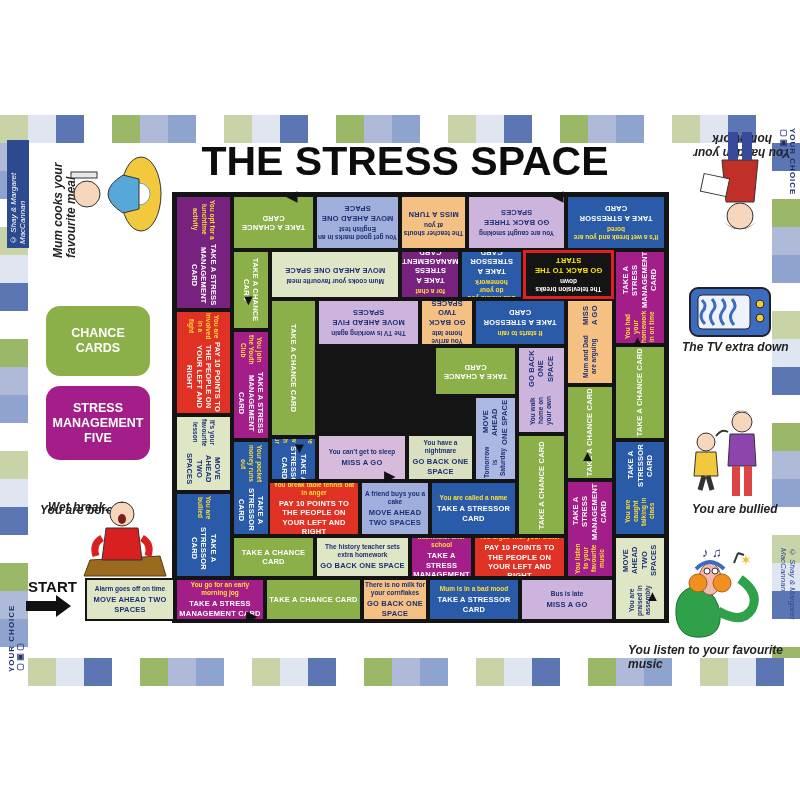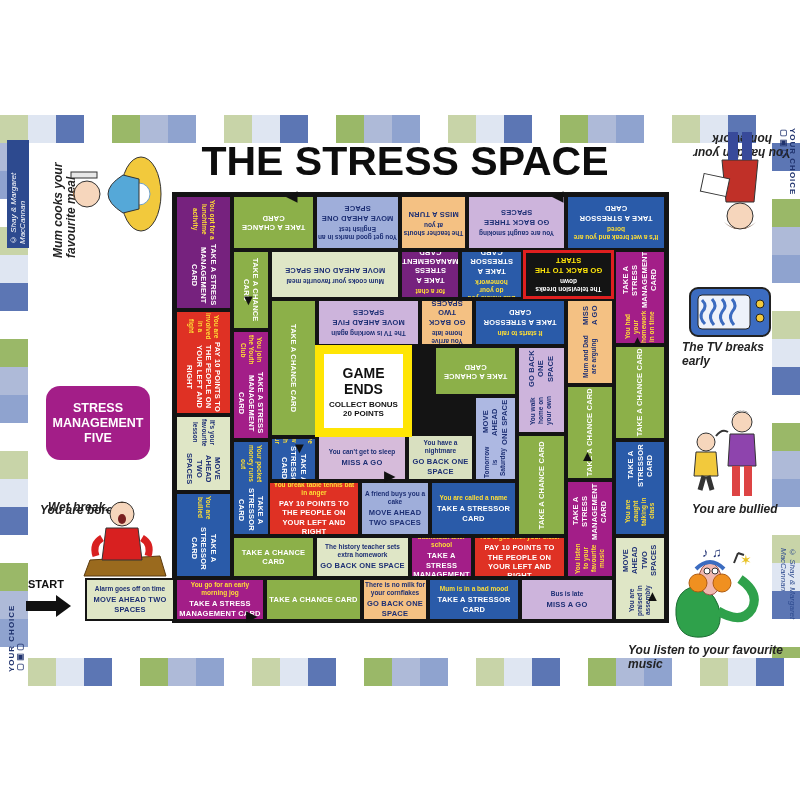--- a/index.html
+++ b/index.html
@@ -42,21 +42,21 @@
              display:flex;align-items:center;justify-content:center;box-sizing:border-box;}
   #game-ends .in{background:#fff;width:79px;height:74px;display:flex;flex-direction:column;
                  align-items:center;justify-content:center;text-align:center;}
   #game-ends .l1{font-size:14px;font-weight:900;color:#111;}
   #game-ends .l2{font-size:8px;font-weight:800;color:#111;margin-top:3px;}
   #game-ends .l3{font-size:8px;font-weight:800;color:#111;}
   
   .caption{position:absolute;font-size:12px;font-weight:700;font-style:italic;color:#222;}
   .vtxt{writing-mode:vertical-rl;}
   .vtxt.up{transform:rotate(180deg);}
-  #start-label{position:absolute;left:28px;top:578px;font-size:11px;font-weight:900;color:#111;}
+  #start-label{position:absolute;left:28px;top:578px;font-size:15px;font-weight:900;color:#111;}
   #start-arrow{position:absolute;left:26px;top:601px;width:30px;height:10px;background:#111;}
   #start-arrow:after{content:'';position:absolute;left:30px;top:-6px;width:0;height:0;
     border-left:15px solid #111;border-top:11px solid transparent;border-bottom:11px solid transparent;}
   .parrow{position:absolute;color:#111;font-size:15px;line-height:1;}
   .credit{position:absolute;font-size:8px;font-style:italic;color:#2d4a8f;}
   .credit.chip{background:#2d4a8f;color:#fff;padding:4px 2px;}
   .logo-v{position:absolute;font-size:8px;font-weight:800;color:#20336e;letter-spacing:1px;}
   .cartoon{position:absolute;}
 </style>
 </head>
@@ -161,20 +161,21 @@
       <span style="background: rgb(255, 255, 255);"></span>
       <span style="background: rgb(200, 212, 168);"></span>
       <span style="background: rgb(223, 230, 242);"></span>
       <span style="background: rgb(92, 118, 180);"></span>
       <span style="background: rgb(255, 255, 255);"></span>
       <span style="background: rgb(154, 184, 104);"></span>
     </div>
 
   <div id="title">THE STRESS SPACE</div>
 
+  <div class="cardkey" style="top:306px;height:70px;background:#8cb049">CHANCE CARDS</div>
   <div class="cardkey" style="top:386px;height:74px;background:#a31e88">STRESS MANAGEMENT FIVE</div>
 
   <div id="board-bg"></div>
   <div id="board-squares">
       <div class="sq lt" style="left: 85px; top: 578px; width: 90px; height: 43px; background: rgb(223, 230, 198);">
         <div class="inner">
           <span class="fl">Alarm goes off on time</span>
           <span class="ac">MOVE AHEAD TWO SPACES</span>
         </div>
       </div>
@@ -441,44 +442,37 @@
         </div>
       </div>
       <div class="sq r180" style="left: 434px; top: 346px; width: 83px; height: 50px; background: rgb(140, 176, 73);">
         <div class="inner">
           <span class="ac">TAKE A CHANCE CARD</span>
         </div>
       </div>
     </div>
   <div class="blackpath" style="left:412px;top:346px;width:22px;height:88px"></div>
   <div class="blackpath" style="left:434px;top:396px;width:40px;height:38px"></div>
-  <div id="game-ends">
-    <div class="in">
-      <div class="l1">GAME ENDS</div>
-      <div class="l2">COLLECT BONUS</div>
-      <div class="l3">20 POINTS</div>
-    </div>
-  </div>
 
   <span class="parrow" style="left:286px;top:188px">◀</span>
   <span class="parrow" style="left:552px;top:188px">◀</span>
   <span class="parrow" style="left:630px;top:333px">▲</span>
   <span class="parrow" style="left:645px;top:588px">▲</span>
   <span class="parrow" style="left:580px;top:448px">▲</span>
   <span class="parrow" style="left:241px;top:292px">▼</span>
   <span class="parrow" style="left:292px;top:440px">▼</span>
   <span class="parrow" style="left:246px;top:608px">▶</span>
   <span class="parrow" style="left:384px;top:468px">▶</span>
 
   <div id="start-label">START</div>
   <div id="start-arrow"></div>
 
   <div class="caption vtxt up" style="left:52px;top:138px;height:120px;line-height:1.1;width:28px">Mum cooks your favourite meal</div>
   <div class="caption" style="left:692px;top:132px;width:100px;text-align:center;transform:rotate(180deg)">You hand in your homework</div>
-  <div class="caption" style="left:682px;top:340px;width:110px">The TV breaks early</div>
+  <div class="caption" style="left:682px;top:340px;width:110px">The TV extra down</div>
   <div class="caption" style="left:48px;top:500px">Wet break.</div>
   <div class="caption" style="left:40px;top:503px">You are bored</div>
   <div class="caption" style="left:692px;top:502px">You are bullied</div>
   <div class="caption" style="left:628px;top:643px;width:170px">You listen to your favourite music</div>
 
   <div class="credit chip vtxt up" style="left:7px;top:140px;height:100px">© Shay &amp; Margaret MacCannan</div>
   <div class="logo-v vtxt up" style="left:7px;top:592px;height:80px">YOUR CHOICE ▢▣▢</div>
   <div class="logo-v vtxt" style="left:779px;top:128px;height:80px">YOUR CHOICE ▢▣▢</div>
   <div class="credit vtxt" style="left:779px;top:548px;height:115px">© Shay &amp; Margaret MacCannan</div>
 

